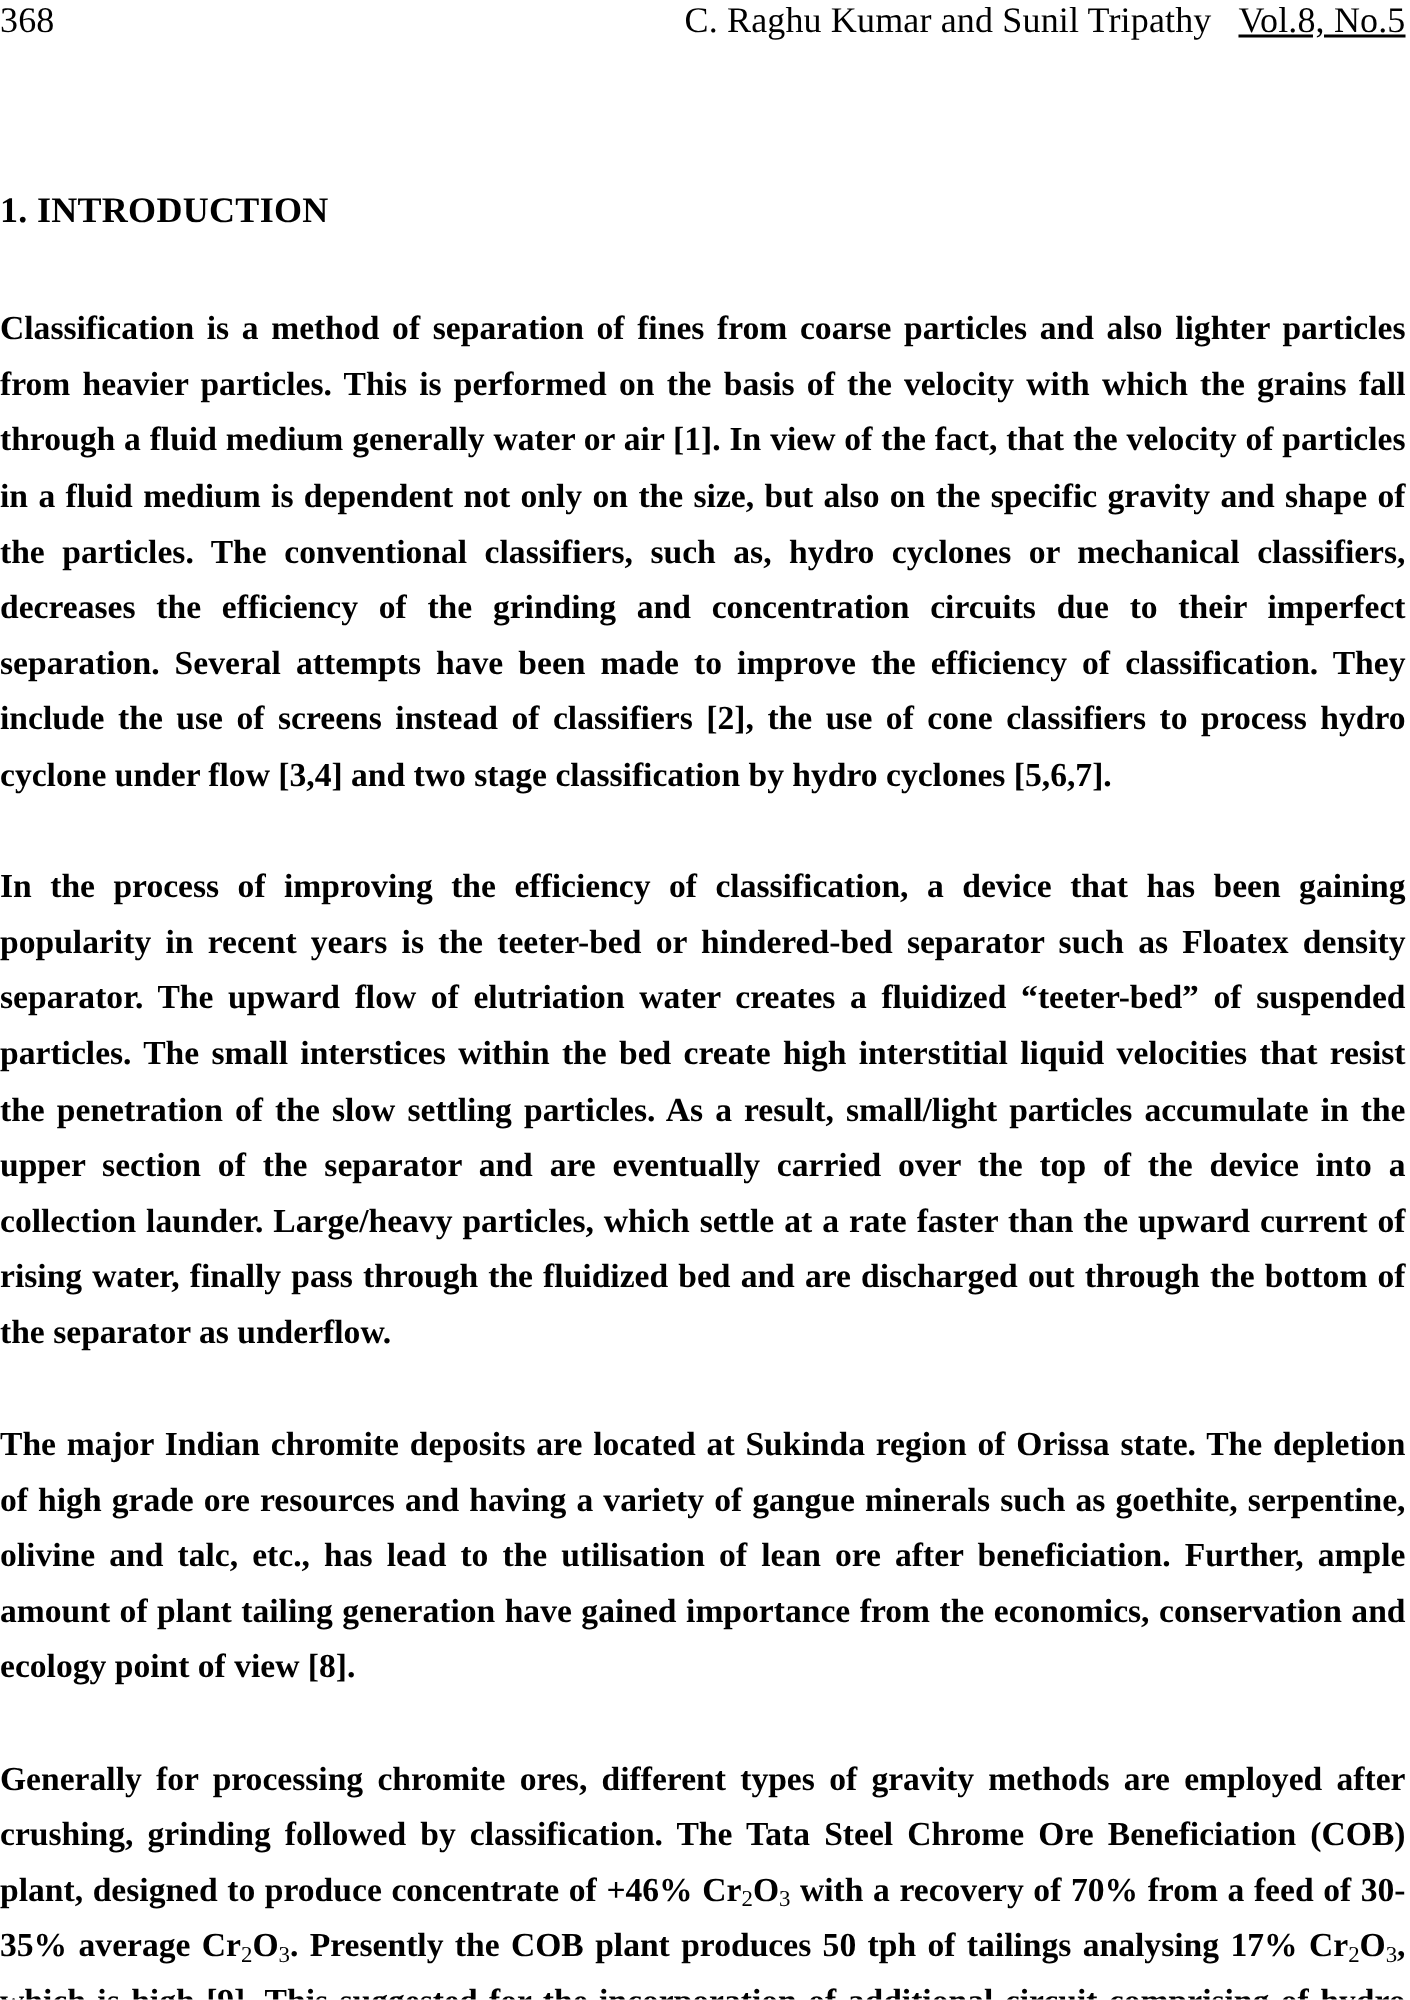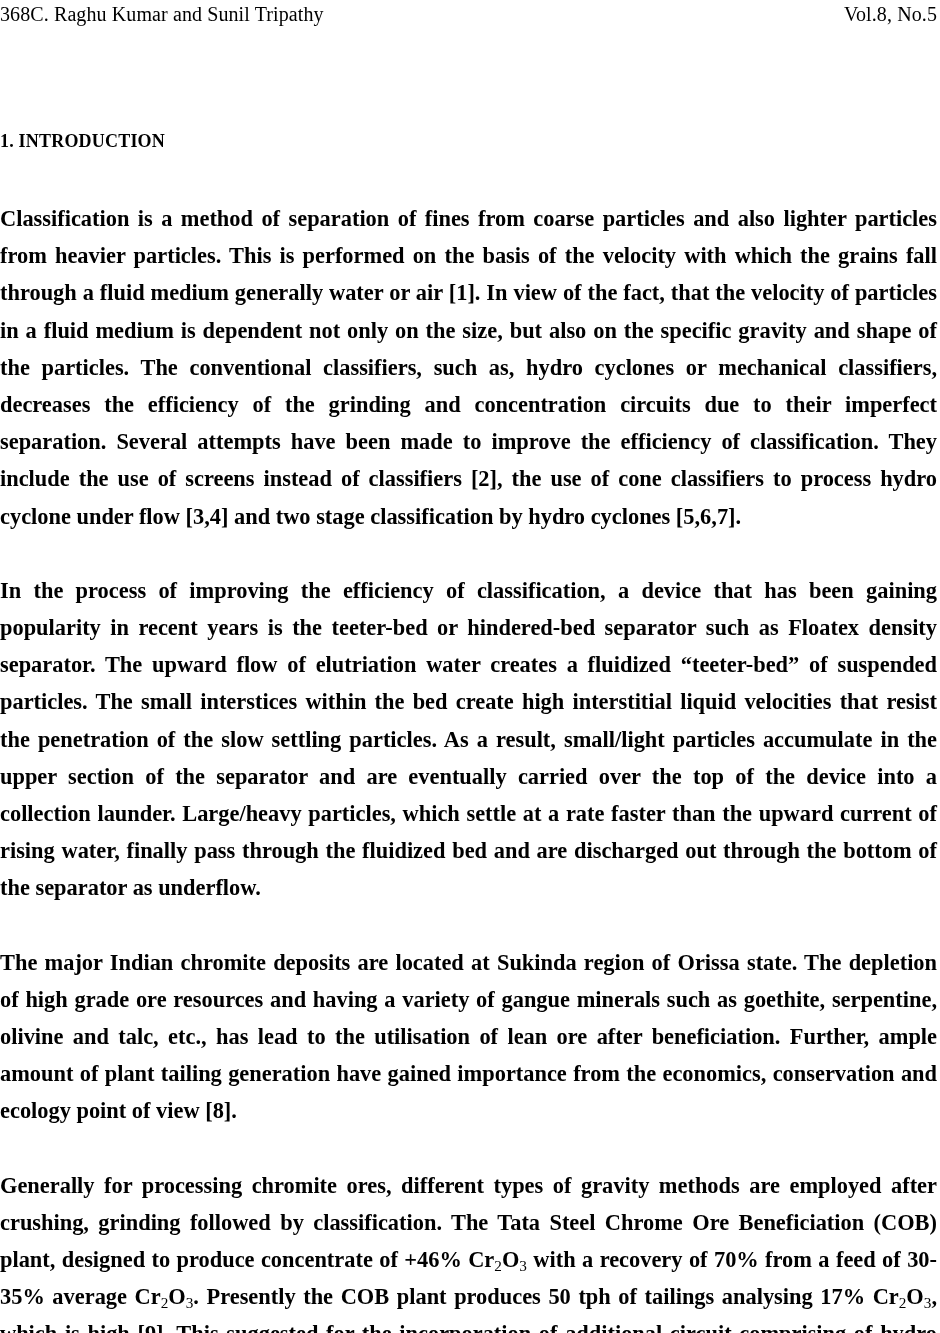--- a/index.html
+++ b/index.html
@@ -25,51 +25,52 @@
   
   .running-header {
     position: absolute;
     top: 2px;
     left: 0;
     width: 937px;
     height: 26px;
     display: flex;
     align-items: flex-start;
     justify-content: space-between;
-    font-size: 20px;
+    font-size: 24px;
     line-height: 24px;
     letter-spacing: 0.1px;
   }
   .hdr-left {
     flex: 0 0 auto;
     text-align: left;
     white-space: nowrap;
   }
   .hdr-center {
     flex: 1 1 auto;
-    text-align: left;
+    text-align: right;
     white-space: nowrap;
     padding-right: 18px;
   }
   .hdr-right {
     flex: 0 0 auto;
     text-align: left;
     white-space: nowrap;
+    text-decoration: underline;
   }
 
   
   .content {
     position: absolute;
     top: 126px;
     left: 0;
     width: 937px;
   }
 
   .section-heading {
-    font-size: 18px;
+    font-size: 24px;
     font-weight: bold;
     line-height: 30px;
     margin: 0 0 44px 0;
     letter-spacing: 0.2px;
   }
 
   p.para {
     font-size: 22.4px;
     line-height: 37.2px;
     text-align: justify;

